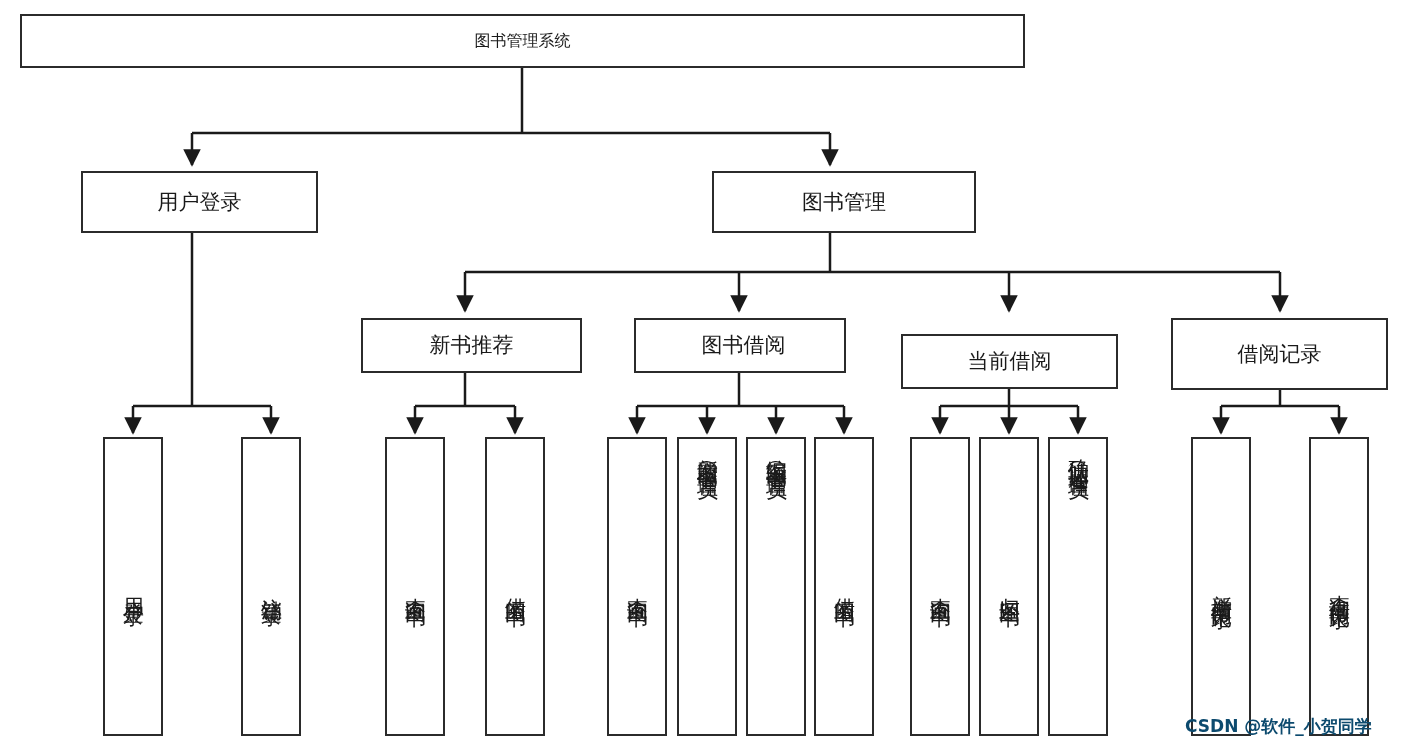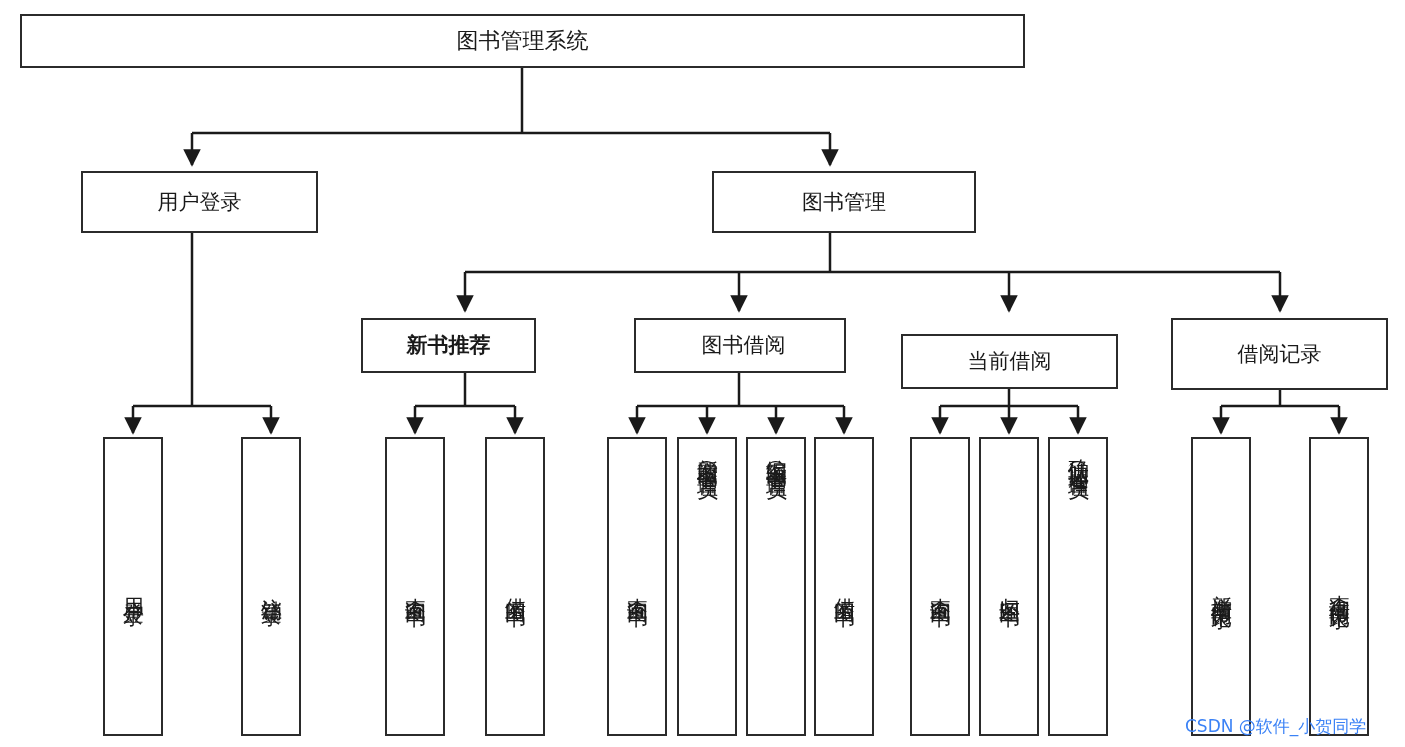--- a/index.html
+++ b/index.html
@@ -41,21 +41,21 @@
     text-align: center;
     line-height: 1.18;
     white-space: pre;
   }
   
   .node.h .node-label {
     font-size: 21px;
     writing-mode: horizontal-tb;
   }
   .node.root .node-label {
-    font-size: 22px;
+    font-size: 16px;
   }
   
   .node.v {
     align-items: flex-start;
     justify-content: center;
     padding-top: 6px;
   }
   .node.v .node-label {
     writing-mode: vertical-rl;
     text-orientation: upright;
@@ -67,26 +67,27 @@
   }
   .node.v.tall-text {
     padding-top: 3px;
   }
   .node.v.mid-text {
     align-items: center;
     padding-top: 0;
   }
   .watermark {
     position: absolute;
-    color: #3b82f6;
+    color: #0c4a6e;
     font-size: 17px;
     white-space: nowrap;
     z-index: 5;
     left: 1185px;
     top: 715px;
+    font-weight: bold;
   }
 </style>
 </head>
 <body>
 
 <div id="diagram-root">
 
   <svg id="edge-layer" width="1405" height="747" viewBox="0 0 1405 747" xmlns="http://www.w3.org/2000/svg">
     <defs>
       <marker id="arrow" viewBox="0 0 10 10" refX="9" refY="5" markerWidth="7" markerHeight="7" orient="auto-start-reverse">
@@ -141,21 +142,21 @@
     <span class="node-label">图书管理系统</span>
   </div>
 
   <div class="node h" style="left:81px; top:171px; width:237px; height:62px;">
     <span class="node-label">用户登录</span>
   </div>
   <div class="node h" style="left:712px; top:171px; width:264px; height:62px;">
     <span class="node-label">图书管理</span>
   </div>
 
-  <div class="node h" style="left:361px; top:318px; width:175px; height:55px;font-weight:bold;">
+  <div class="node h" style="left:361px; top:318px; width:221px; height:55px;">
     <span class="node-label">新书推荐</span>
   </div>
   <div class="node h" style="left:634px; top:318px; width:212px; height:55px;padding-left:7px;">
     <span class="node-label">图书借阅</span>
   </div>
   <div class="node h" style="left:901px; top:334px; width:217px; height:55px;">
     <span class="node-label">当前借阅</span>
   </div>
   <div class="node h" style="left:1171px; top:318px; width:217px; height:72px;">
     <span class="node-label">借阅记录</span>

